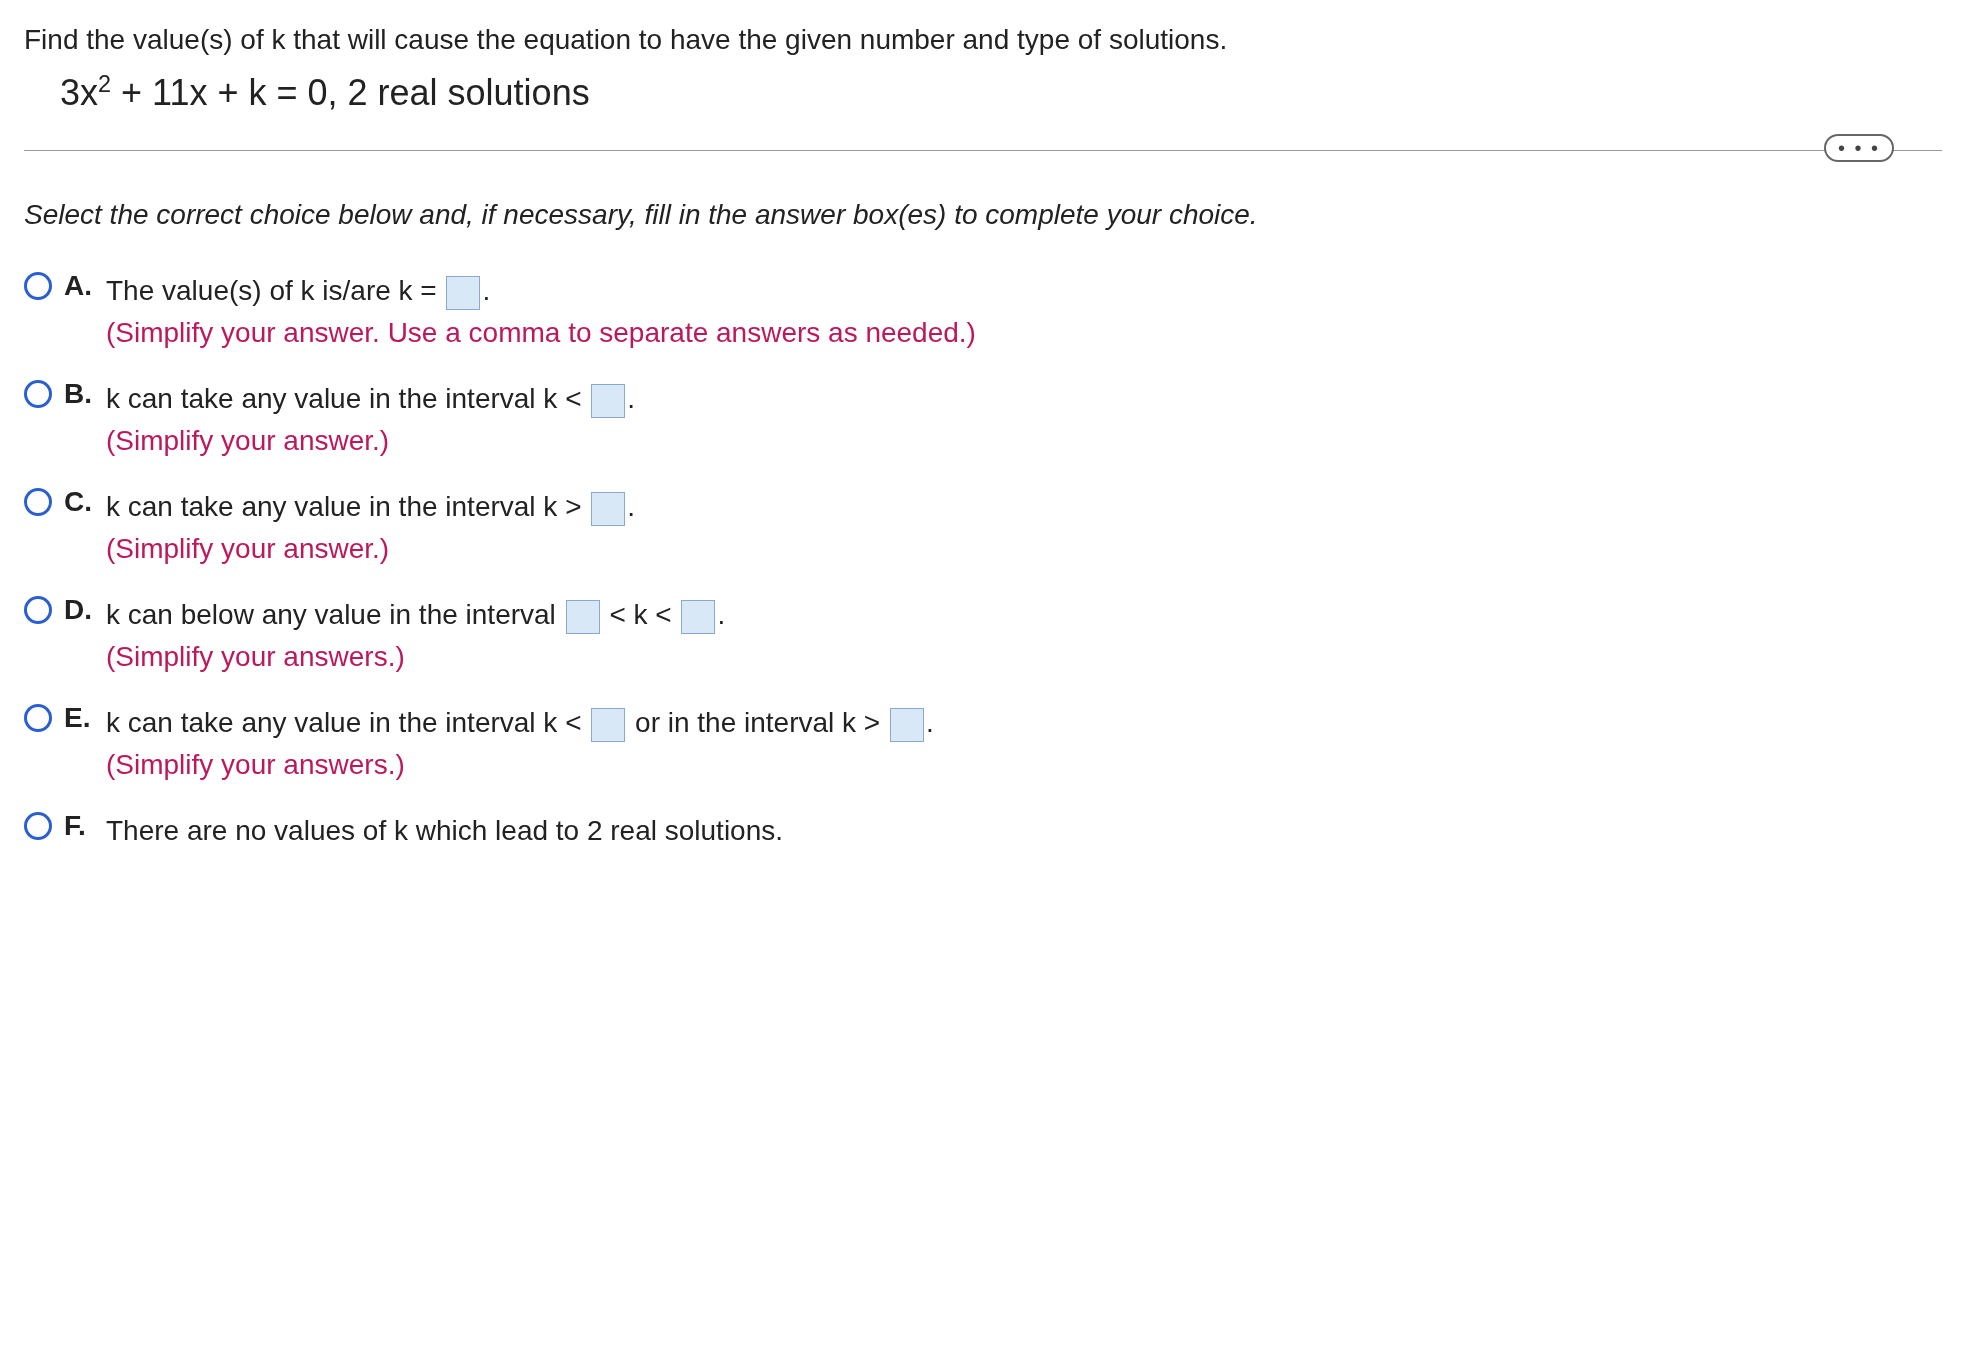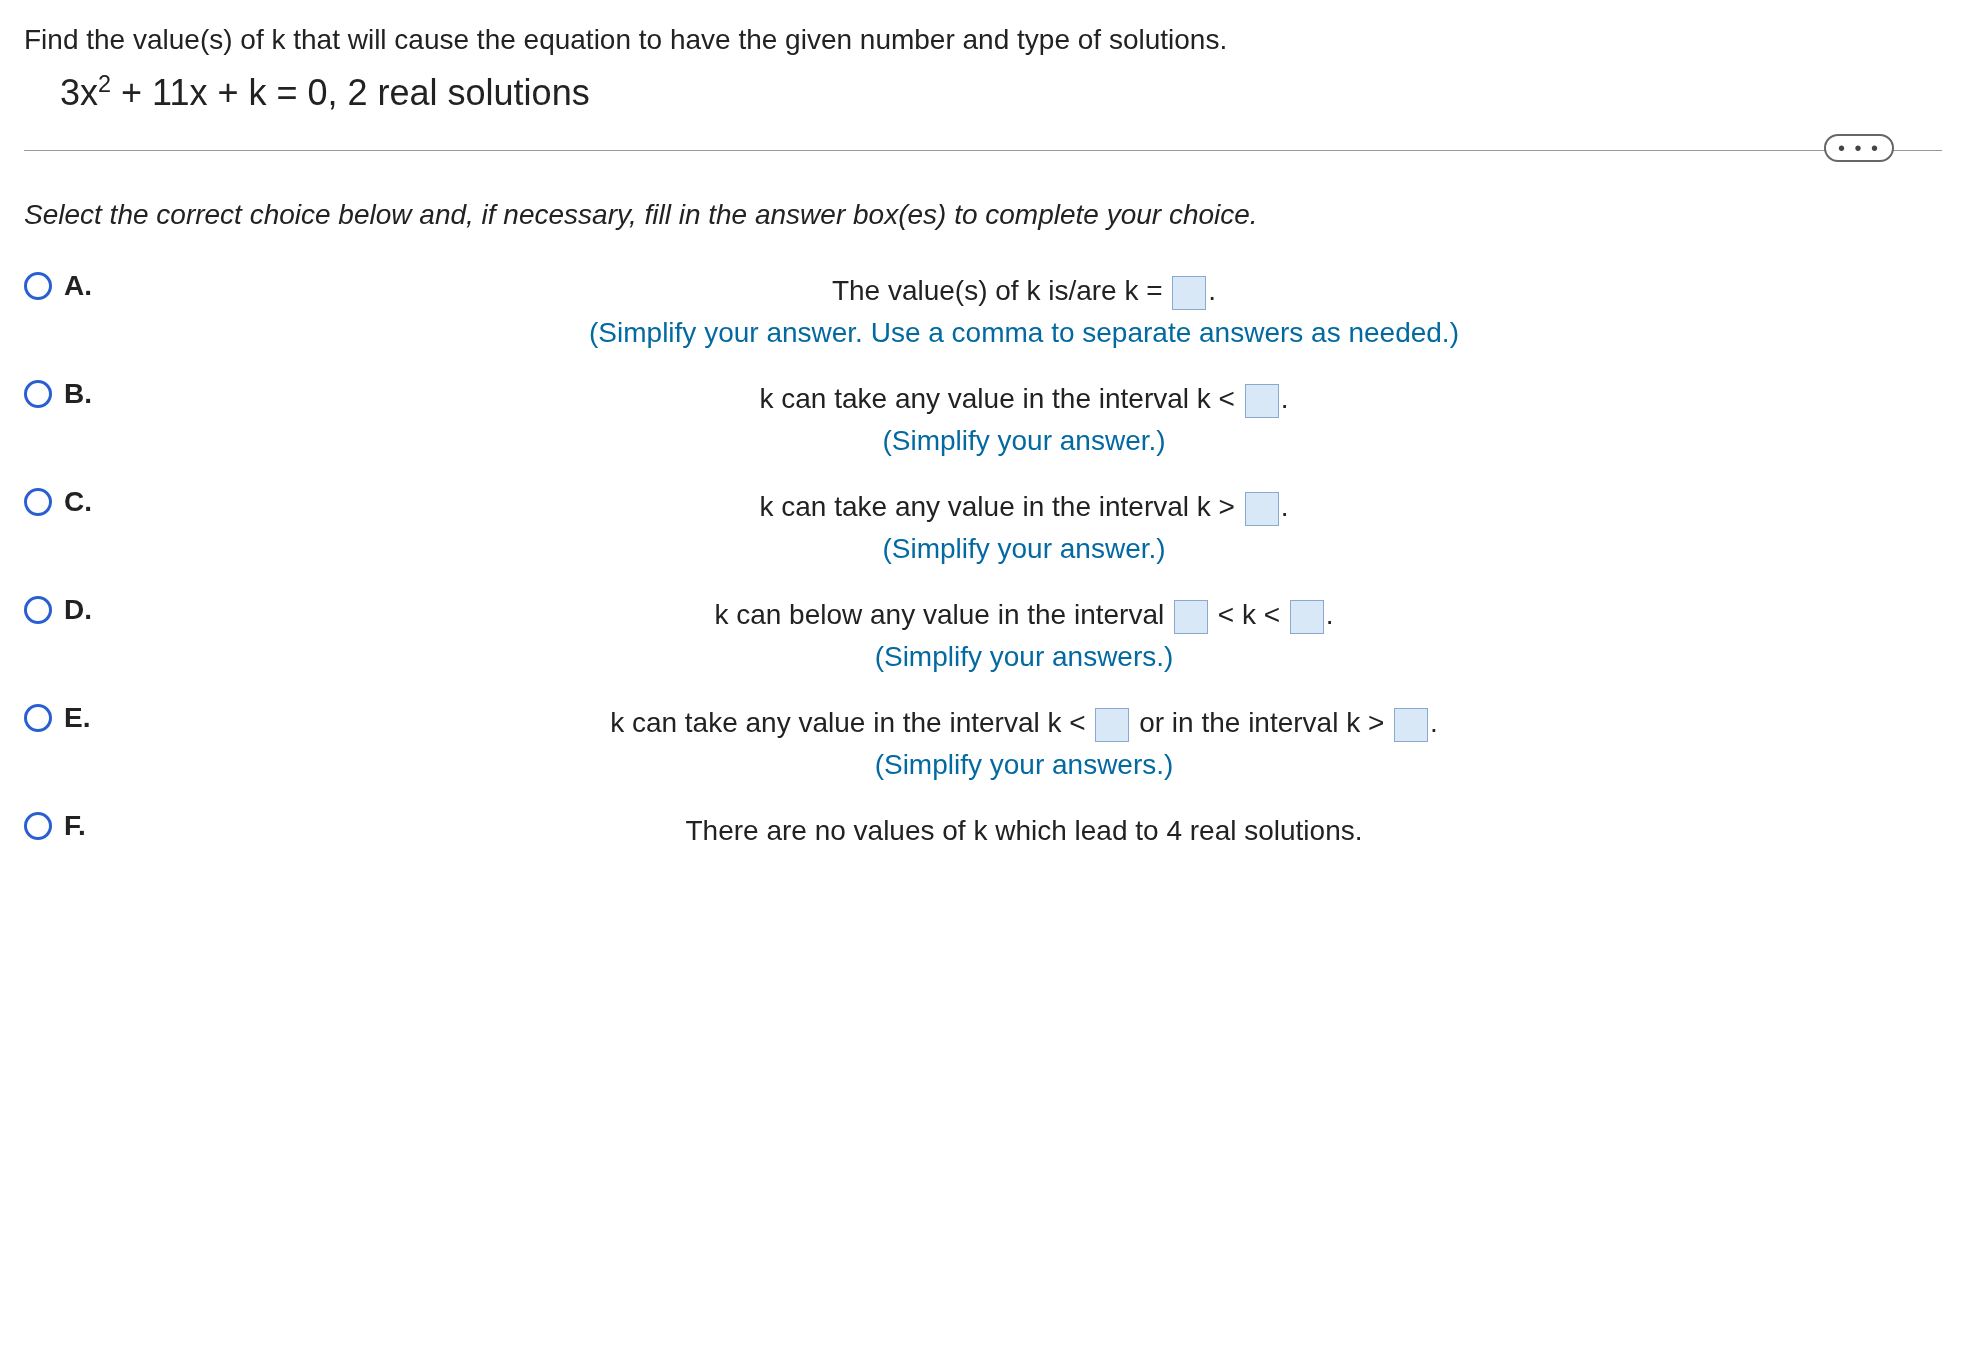--- a/index.html
+++ b/index.html
@@ -68,24 +68,23 @@
   }
   .choice-letter {
     font-weight: bold;
     flex: 0 0 auto;
     width: 30px;
     margin-top: 0;
   }
   .choice-body {
     flex: 1 1 auto;
     line-height: 1.5;
-    text-align: center;
   }
   .hint {
-    color: #0369a1;
+    color: #be185d;
   }
   .ans-box {
     display: inline-block;
     width: 34px;
     height: 34px;
     background: #d9e8f7;
     border: 1px solid #8aa8d0;
     vertical-align: middle;
     margin: 0 2px;
     box-sizing: border-box;
@@ -153,17 +152,17 @@
     <div class="choice-body">
       <span>k can take any value in the interval k &lt; </span><span class="ans-box"></span><span> or in the interval k &gt; </span><span class="ans-box"></span><span>.</span><br>
       <span class="hint">(Simplify your answers.)</span>
     </div>
   </div>
 
   <div class="choice-row">
     <span class="radio"></span>
     <span class="choice-letter">F.</span>
     <div class="choice-body">
-      <span>There are no values of k which lead to 4 real solutions.</span>
+      <span>There are no values of k which lead to 2 real solutions.</span>
     </div>
   </div>
 
 </div>
 
 </body></html>

